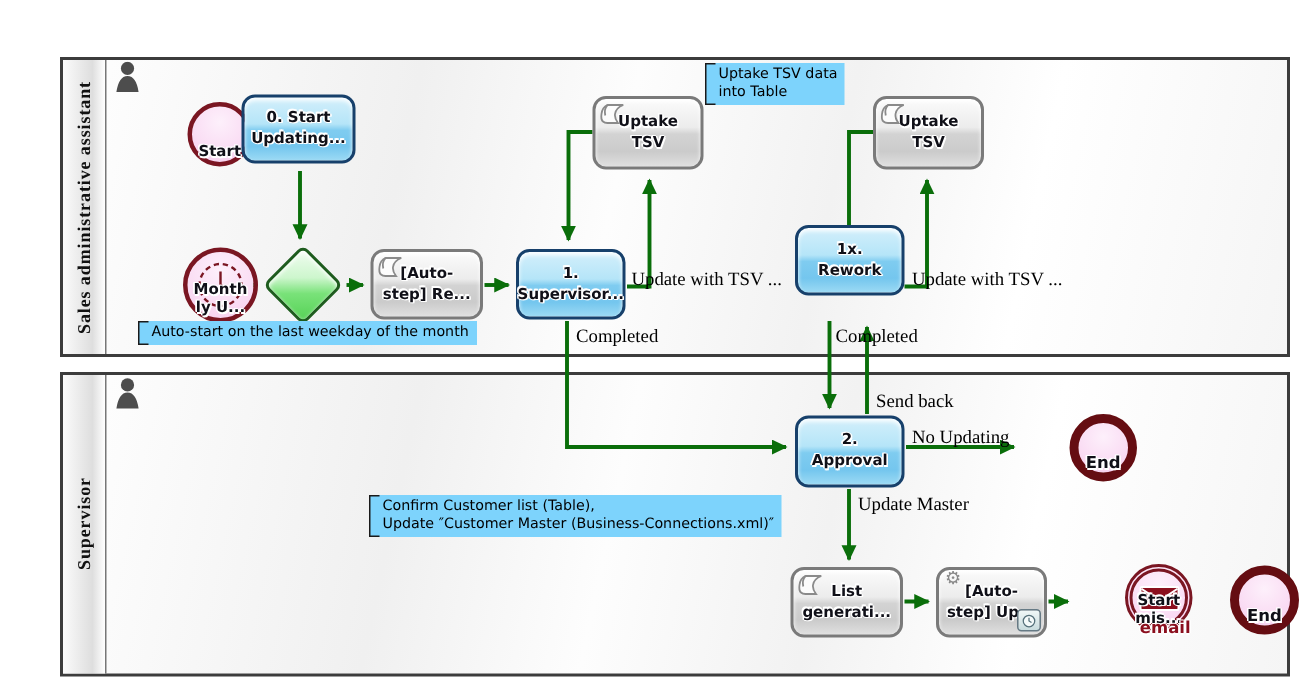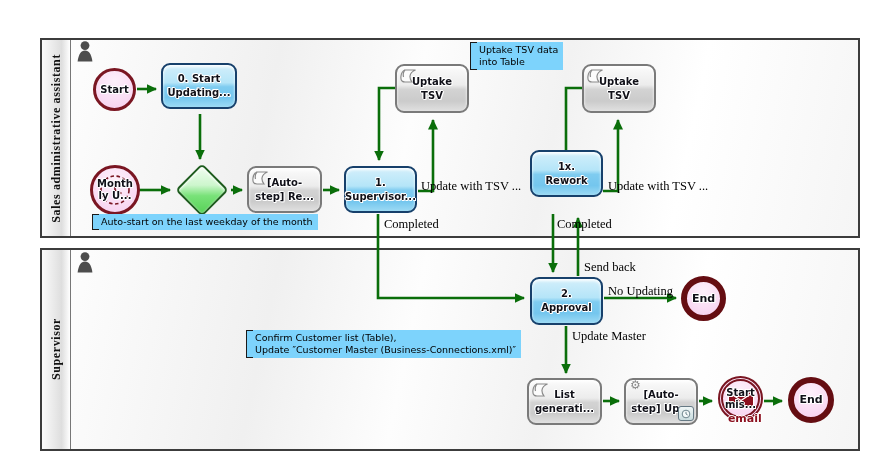--- a/index.html
+++ b/index.html
@@ -31,23 +31,23 @@
         background:linear-gradient(180deg,#fbfbfb 0%,#ececec 42%,#d3d3d3 52%,#cbcbcb 78%,#e0e0e0 100%);
         box-shadow:inset 0 2px 3px rgba(255,255,255,.95);}
   .task .corner-icon{position:absolute;left:3px;top:2px;}
   .task .gear-glyph{position:absolute;left:4px;top:-2px;font-size:12px;color:#8a8a8a;text-shadow:none;}
   .task .clock-marker{position:absolute;right:2px;bottom:2px;width:14px;height:13px;border:1px solid #667a85;
         border-radius:3px;background:linear-gradient(#f0f7f7,#c9dcde);display:flex;align-items:center;justify-content:center;}
 
   
   .event{position:absolute;z-index:3;border-radius:50%;box-sizing:border-box;
         background:radial-gradient(circle at 50% 28%,#fdf0fb 0%,#fadef4 55%,#f6cdee 100%);
-        display:flex;flex-direction:column;align-items:center;justify-content:center;
+        display:flex;flex-direction:column;align-items:center;justify-content:flex-end;
         font:bold 10px "DejaVu Sans",sans-serif;color:#101018;text-align:center;line-height:12px;
-        text-shadow:1px 0 0 #fff,-1px 0 0 #fff,0 1px 0 #fff,0 -1px 0 #fff,1px 1px 0 #fff,-1px -1px 0 #fff;}
+        text-shadow:1px 0 0 #fff,-1px 0 0 #fff,0 1px 0 #fff,0 -1px 0 #fff,1px 1px 0 #fff,-1px -1px 0 #fff;margin-left:32px;}
   .event.start,.event.timer{border:3px solid #7a1622;}
   .event.end{border:6px solid #650d12;font-size:11px;}
   .event.message{border:2px solid #7a1622;}
   .event.message::before{content:"";position:absolute;inset:1px;border:2px solid #7a1622;border-radius:50%;}
   .event .dial{position:absolute;left:50%;top:50%;transform:translate(-50%,-50%);}
   .event .env{position:absolute;left:50%;top:50%;transform:translate(-50%,-50%);}
   .event .ev-line{position:relative;z-index:2;}
   .event .sub-label{position:absolute;bottom:-6px;left:54%;transform:translateX(-42%);z-index:4;
         font:bold 11px "DejaVu Sans",sans-serif;color:#8b0f1e;
         text-shadow:1px 0 0 #fff,-1px 0 0 #fff,0 1px 0 #fff,0 -1px 0 #fff;}

